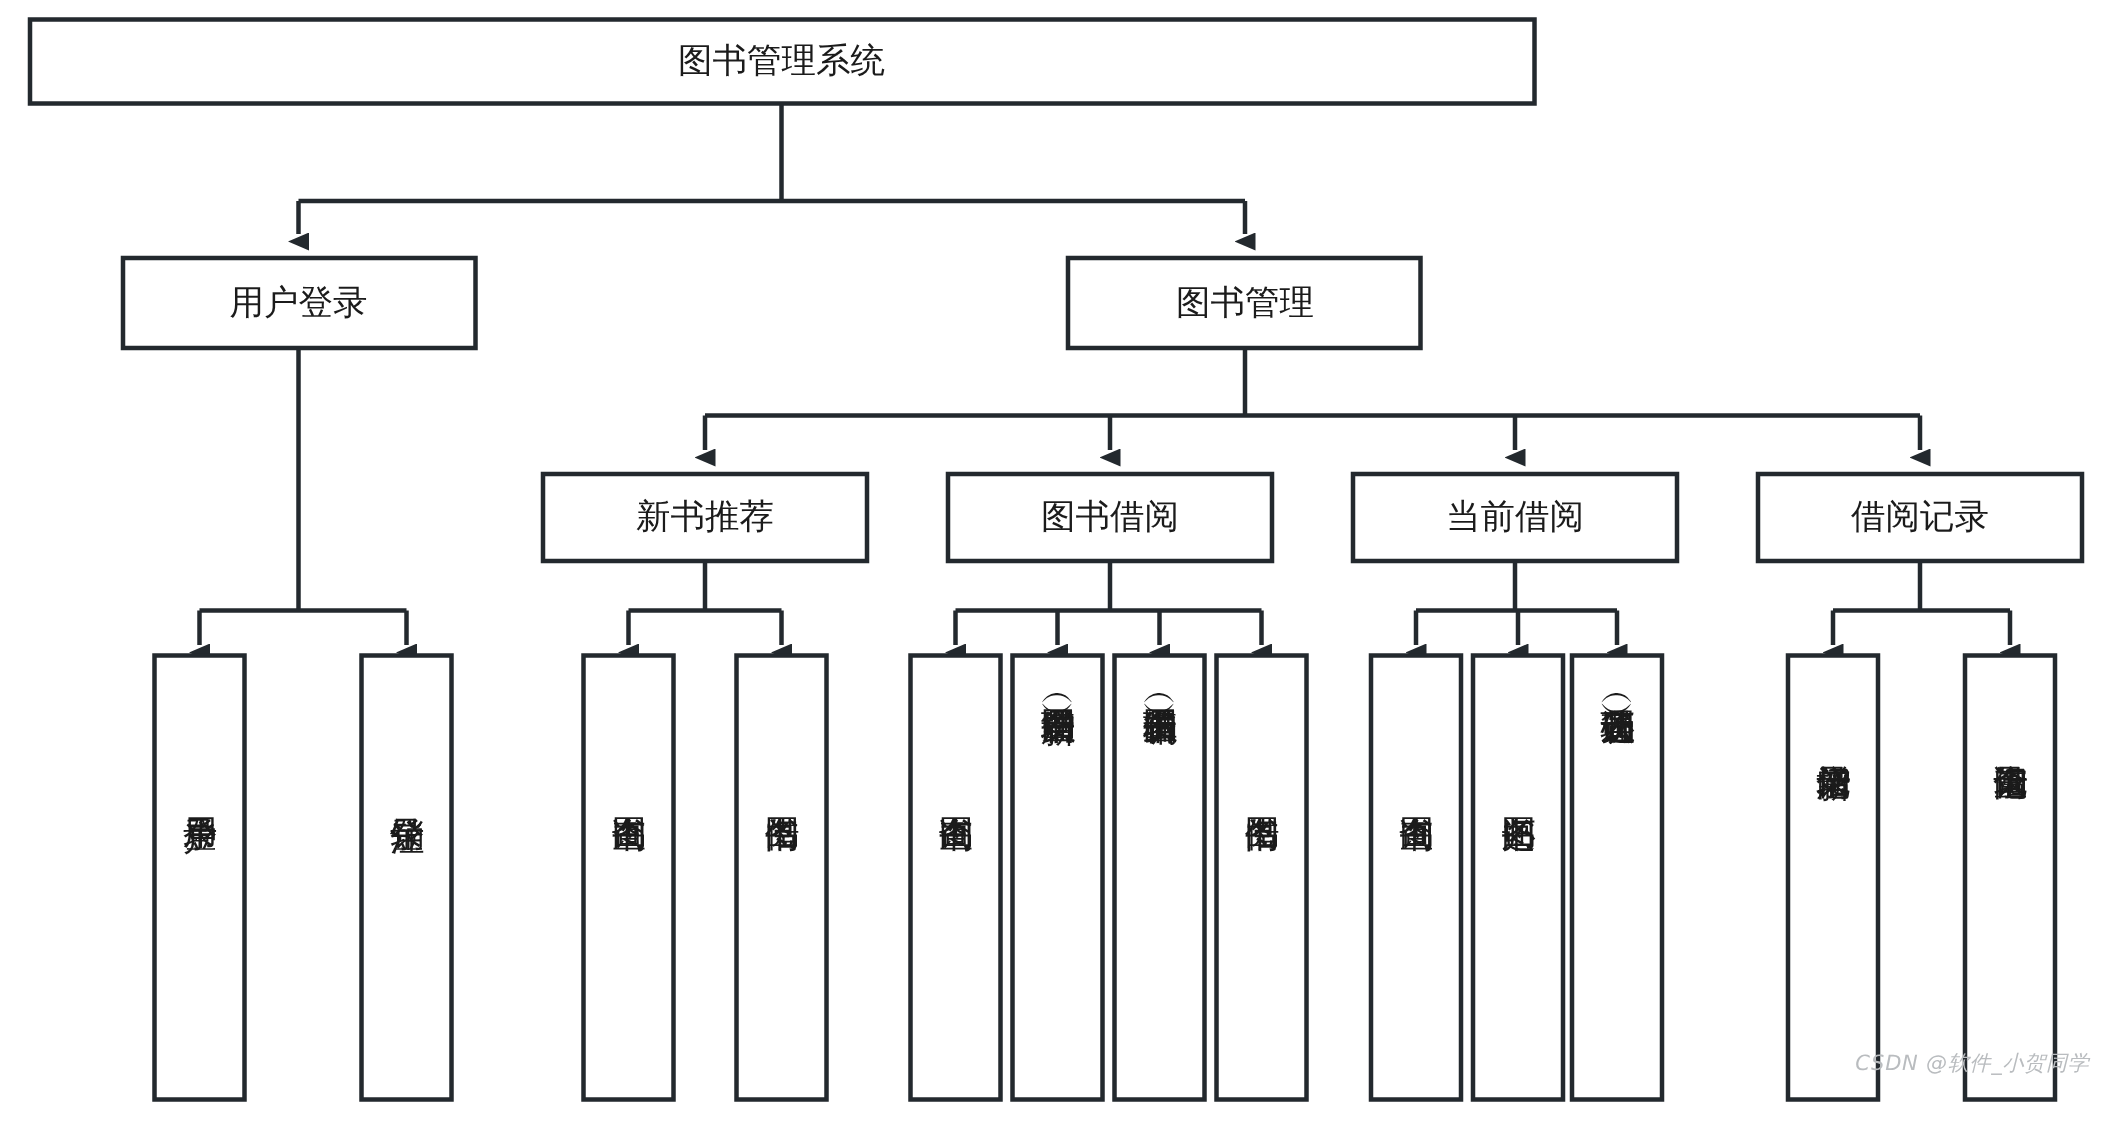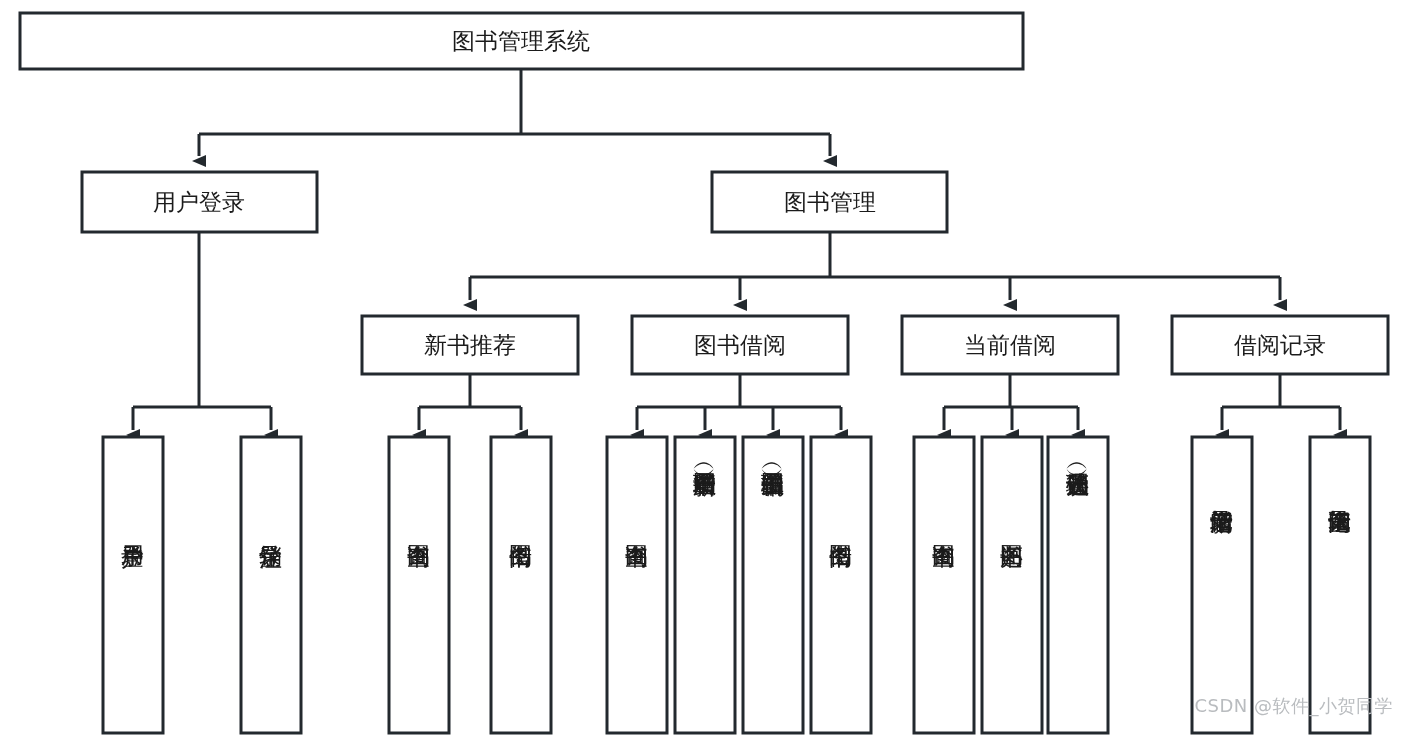--- a/index.html
+++ b/index.html
@@ -53,25 +53,26 @@
     fill: #1b1b1b;
     font-family: "DejaVu Sans", "Liberation Sans", sans-serif;
     font-size: 23px;
     text-anchor: middle;
   }
   .watermark-text {
     position: absolute;
     right: 12px;
     bottom: 6px;
     font-family: "DejaVu Sans", "Liberation Sans", sans-serif;
-    font-size: 18px;
+    font-size: 14px;
     color: #b9bcbf;
     letter-spacing: 0.5px;
     white-space: nowrap;
     user-select: none;
+    font-style: italic;
   }
 </style>
 </head>
 <body>
 
 <div id="diagram-root">
 
   <svg id="flow" viewBox="0 0 1405 747">
     <defs>
       <marker id="arw" markerWidth="12" markerHeight="14" refX="1" refY="7" orient="auto" markerUnits="userSpaceOnUse">

